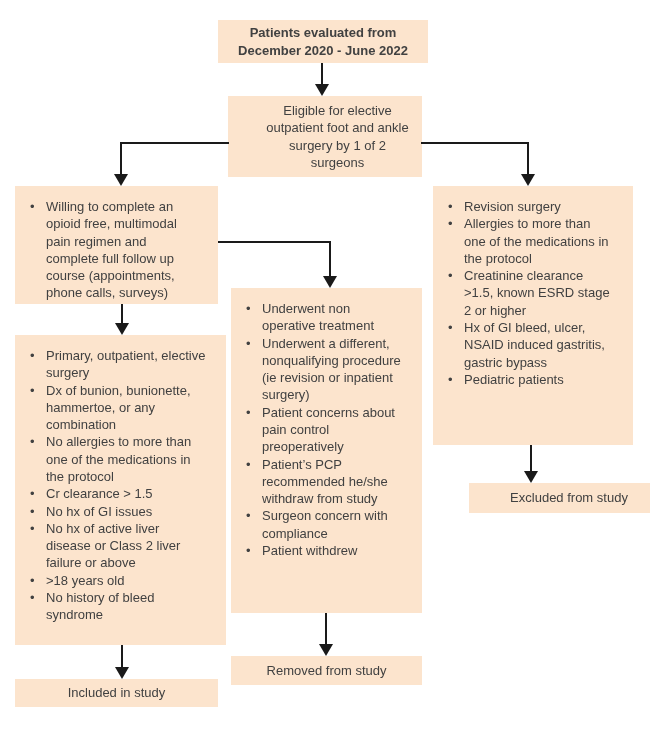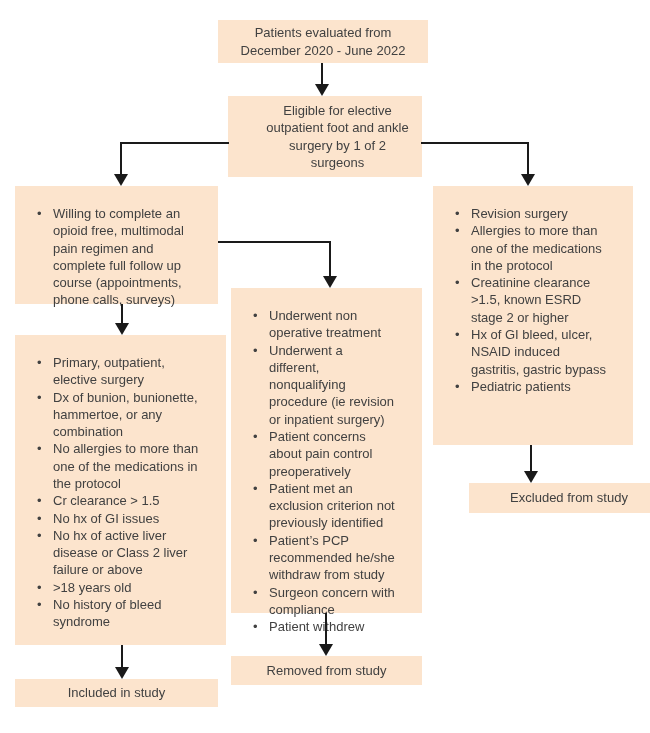--- a/index.html
+++ b/index.html
@@ -26,21 +26,21 @@
     background: var(--box-fill);
   }
   .center-box {
     display: flex;
     align-items: center;
     justify-content: center;
     text-align: center;
     padding: 4px 8px;
   }
   .bullet-box ul {
-    margin: 10px;
+    margin: 3px;
     padding: 9px 16px 9px 10px;
     list-style: none;
   }
   .bullet-box li {
     position: relative;
     padding-left: 18px;
   }
   .bullet-box li::before {
     content: "\2022";
     position: absolute;
@@ -64,21 +64,21 @@
     border-left: 7px solid transparent;
     border-right: 7px solid transparent;
     border-top: 12px solid var(--arrow-color);
   }
 </style>
 </head>
 <body>
 
 <div class="canvas">
 
-  <div class="box center-box" style="left:218px; top:20px; width:210px; height:43px;">Patients evaluated from December 2020 - June 2022</div>
+  <div class="box center-box" style="left:218px; top:20px; width:210px; height:43px;font-weight:bold;">Patients evaluated from December 2020 - June 2022</div>
 
   <div class="box center-box" style="left:228px; top:96px; width:194px; height:81px;padding-left:33px;">Eligible for elective outpatient foot and ankle surgery by 1 of 2 surgeons</div>
 
   <div class="box bullet-box" style="left:15px; top:186px; width:203px; height:118px;">
     <ul>
         <li>Willing to complete an opioid free, multimodal pain regimen and complete full follow up course (appointments, phone calls, surveys)</li>
       </ul>
   </div>
 
   <div class="box bullet-box" style="left:15px; top:335px; width:211px; height:310px;">
@@ -94,21 +94,20 @@
       </ul>
   </div>
 
   <div class="box center-box" style="left:15px; top:679px; width:203px; height:28px;">Included in study</div>
 
   <div class="box bullet-box" style="left:231px; top:288px; width:191px; height:325px;">
     <ul>
         <li>Underwent non operative treatment</li>
         <li>Underwent a different, nonqualifying procedure (ie revision or inpatient surgery)</li>
         <li>Patient concerns about pain control preoperatively</li>
-        <li>Patient met an exclusion criterion not previously identified</li>
         <li>Patient’s PCP recommended he/she withdraw from study</li>
         <li>Surgeon concern with compliance</li>
         <li>Patient withdrew</li>
       </ul>
   </div>
 
   <div class="box center-box" style="left:231px; top:656px; width:191px; height:29px;">Removed from study</div>
 
   <div class="box bullet-box" style="left:433px; top:186px; width:200px; height:259px;">
     <ul>

